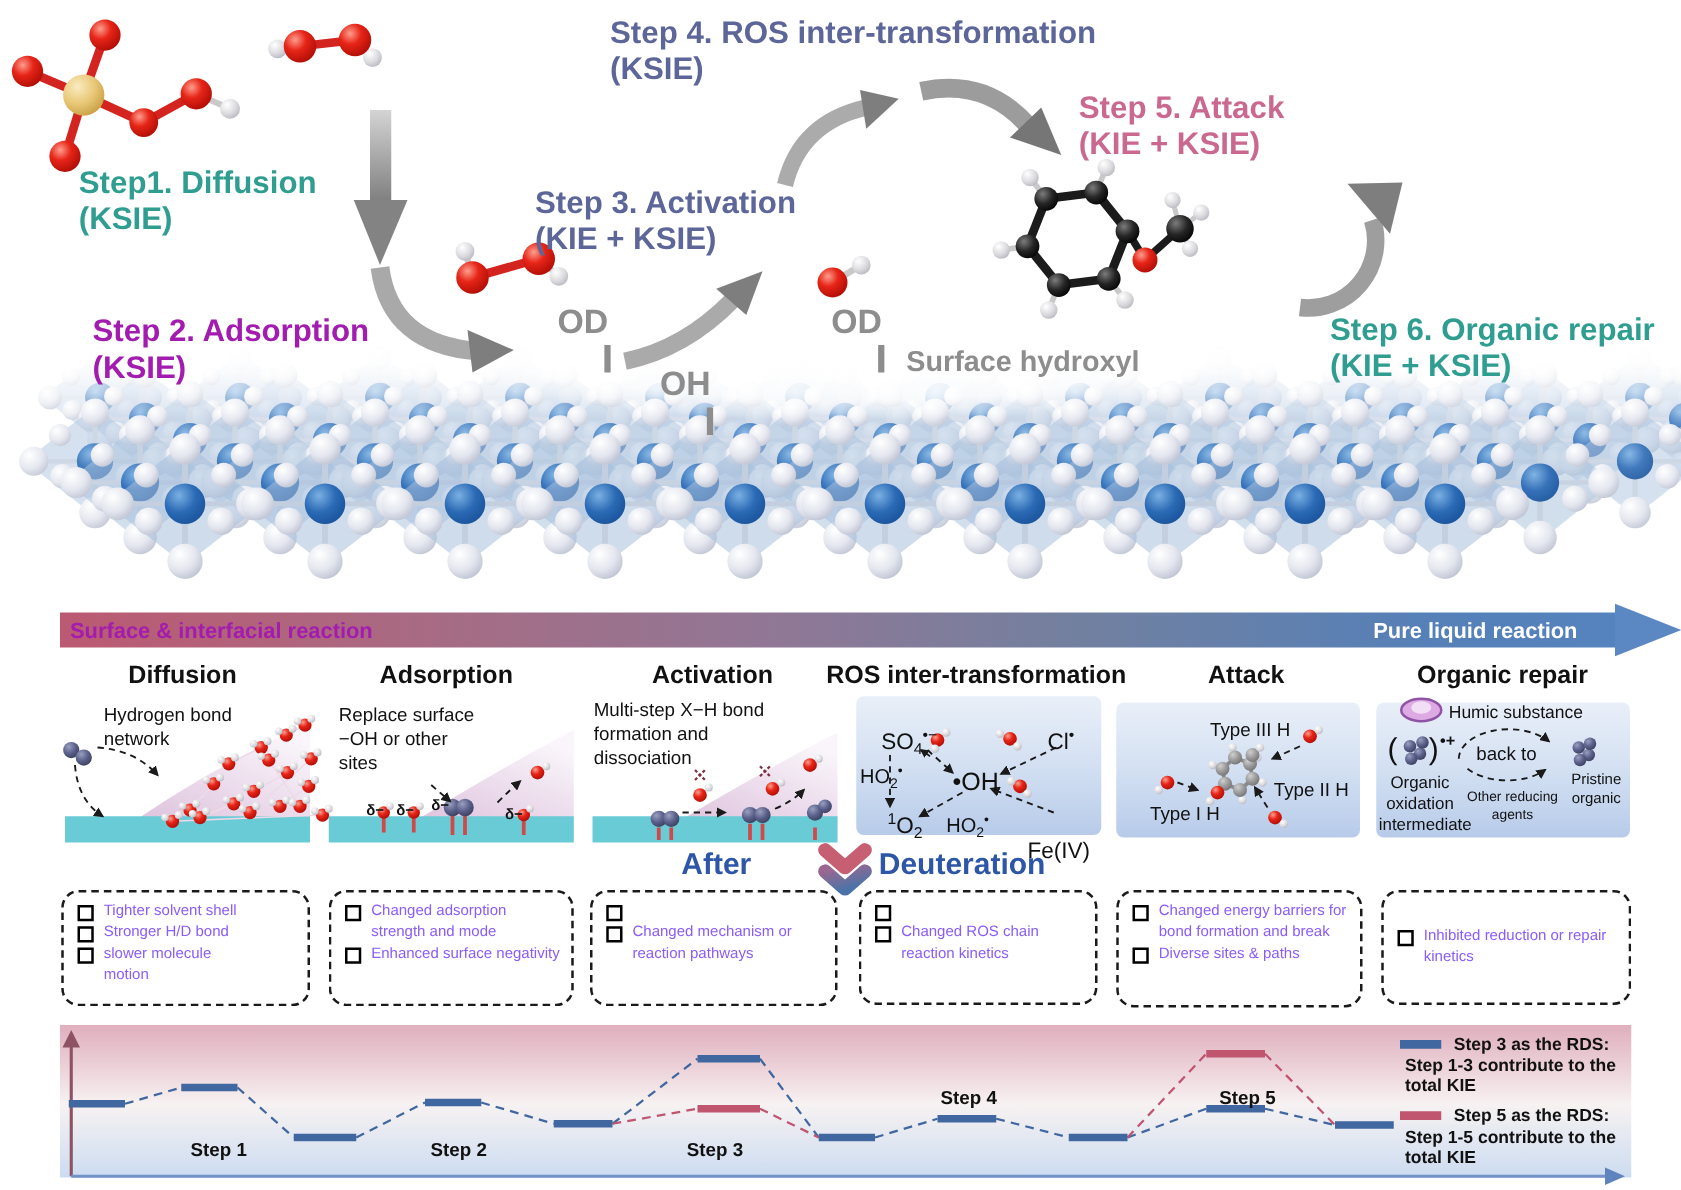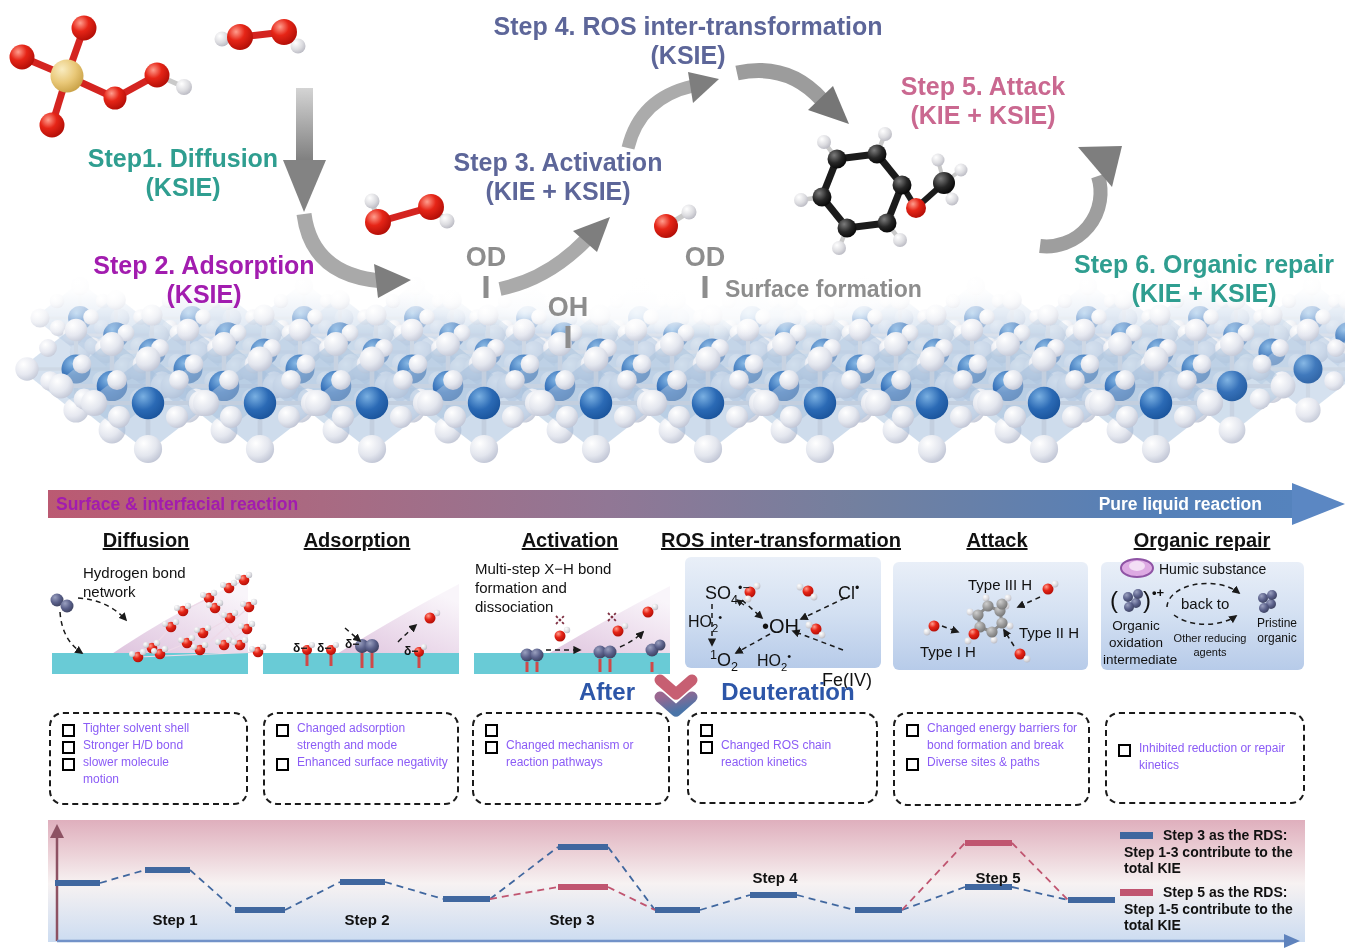--- a/index.html
+++ b/index.html
@@ -1,20 +1,20 @@
 <!DOCTYPE html>
 <html><head><meta charset="utf-8">
 <style>
 html,body{margin:0;padding:0;background:#fff;}
 #page{position:relative;width:1345px;height:952px;background:#fff;overflow:hidden;
  font-family:"Liberation Sans",sans-serif;}
-.t{position:absolute;font-weight:bold;text-align:center;line-height:1.16;}
+.t{position:absolute;font-weight:bold;line-height:1.16;}
 .teal{color:#2f9e90}.rose{color:#a21caf}.purp{color:#5d6699}.pink{color:#ca6890}
 .gray{color:#8d8d8d}
-.hdr{position:absolute;top:529px;font-weight:bold;font-size:20px;color:#111;text-align:center;text-decoration:underline;}
+.hdr{position:absolute;top:529px;font-weight:bold;font-size:20px;color:#111;text-align:center;}
 .lbl{position:absolute;color:#111;font-size:15px;line-height:1.25;}
 .nw{white-space:nowrap;}
 .box{position:absolute;border:2px dashed #1a1a1a;border-radius:14px;background:#fff;
  box-sizing:border-box;padding:6px 6px 2px 9px;}
 .ck{display:flex;font-size:12px;line-height:1.42;color:#8b5cf6;}
 .cb{flex:0 0 auto;width:9px;height:9px;border:2.6px solid #000;margin:4px 8px 0 2px;}
 sub,sup{font-size:70%;}
 </style></head><body>
 <div id="page">
 
@@ -1166,30 +1166,30 @@
       <circle cx="847" cy="228" r="9.5" fill="url(#bk)"></circle>
       <circle cx="822" cy="197" r="9.5" fill="url(#bk)"></circle>
       <circle cx="837" cy="159" r="9.5" fill="url(#bk)"></circle>
       <circle cx="877" cy="154" r="9.5" fill="url(#bk)"></circle>
       <circle cx="916" cy="208" r="10.0" fill="url(#rd)"></circle>
       <circle cx="944" cy="183" r="11.0" fill="url(#bk)"></circle>
       <line x1="486" y1="276" x2="486" y2="298" stroke="#8d8d8d" stroke-width="5"></line>
       <line x1="568" y1="326" x2="568" y2="348" stroke="#8d8d8d" stroke-width="5"></line>
       <line x1="705" y1="276" x2="705" y2="298" stroke="#8d8d8d" stroke-width="5"></line>
     </svg>
-<div class="t teal" style="left:63px;top:144px;width:240px;font-size:25px">Step1. Diffusion<br>(KSIE)</div>
+<div class="t teal" style="left:63px;top:132px;width:240px;font-size:25px">Step1. Diffusion<br>(KSIE)</div>
 <div class="t rose" style="left:74px;top:251px;width:260px;font-size:25px">Step 2. Adsorption<br>(KSIE)</div>
 <div class="t purp" style="left:428px;top:148px;width:260px;font-size:25px">Step 3. Activation<br>(KIE + KSIE)</div>
 <div class="t purp" style="left:488px;top:12px;width:400px;font-size:25px">Step 4. ROS inter-transformation<br>(KSIE)</div>
 <div class="t pink" style="left:863px;top:72px;width:240px;font-size:25px">Step 5. Attack<br>(KIE + KSIE)</div>
 <div class="t teal" style="left:1064px;top:250px;width:280px;font-size:25px">Step 6. Organic repair<br>(KIE + KSIE)</div>
 <div class="t gray" style="left:446px;top:242px;width:80px;font-size:27px">OD</div>
 <div class="t gray" style="left:528px;top:292px;width:80px;font-size:27px">OH</div>
 <div class="t gray" style="left:665px;top:242px;width:80px;font-size:27px">OD</div>
-<div class="t gray" style="left:725px;top:276px;width:230px;font-size:23px;text-align:left">Surface formation</div>
+<div class="t gray" style="left:725px;top:276px;width:230px;font-size:23px;text-align:left">Surface hydroxyl</div>
 <div style="position:absolute;left:48px;top:490px;width:1244px;height:28px;
 background:linear-gradient(90deg,#bb5a72 0%,#a96a82 22%,#917795 45%,#73809f 65%,#5580b8 88%,#5583bd 100%);"></div>
 <div style="position:absolute;left:1292px;top:483px;width:0;height:0;border-left:53px solid #5b87c3;border-top:21px solid transparent;border-bottom:21px solid transparent;"></div>
 <div class="t" style="left:56px;top:494px;width:400px;font-size:17.5px;color:#a21caf;text-align:left">Surface &amp; interfacial reaction</div>
 <div class="t" style="left:1022px;top:494px;width:240px;font-size:17.5px;color:#fff;text-align:right">Pure liquid reaction</div>
 
 <div class="hdr" style="left:56px;width:180px">Diffusion</div>
 <div class="hdr" style="left:267px;width:180px">Adsorption</div>
 <div class="hdr" style="left:480px;width:180px">Activation</div>
 <div class="hdr" style="left:631px;width:300px">ROS inter-transformation</div>
@@ -1390,20 +1390,21 @@
       <circle cx="1129" cy="607" r="5.0" fill="url(#sl)"></circle>
       <circle cx="1138" cy="594" r="5.0" fill="url(#sl)"></circle>
       <circle cx="1263" cy="598" r="5.0" fill="url(#sl)"></circle>
       <circle cx="1271" cy="604" r="5.0" fill="url(#sl)"></circle>
       <circle cx="1264" cy="608" r="5.0" fill="url(#sl)"></circle>
       <circle cx="1272" cy="595" r="5.0" fill="url(#sl)"></circle>
       <path d="M1167,607 A40,24 0 0 1 1239,593" fill="none" stroke="#1a1a1a" stroke-width="1.5" stroke-dasharray="5 4" marker-end="url(#ah)"></path>
       <path d="M1174,615 A40,24 0 0 0 1236,616" fill="none" stroke="#1a1a1a" stroke-width="1.5" stroke-dasharray="5 4" marker-end="url(#ah)"></path>
     </svg>
 <div class="lbl" style="left:83px;top:564px;width:130px">Hydrogen bond<br>network</div>
+<div class="lbl" style="left:271px;top:564px;width:130px">Replace surface<br>−OH or other<br>sites</div>
 <div class="lbl" style="left:475px;top:560px;width:160px">Multi-step X−H bond<br>formation and<br>dissociation</div>
 <div class="lbl" style="left:293px;top:641px;font-size:12px;font-weight:bold">δ−</div>
 <div class="lbl" style="left:317px;top:641px;font-size:12px;font-weight:bold">δ−</div>
 <div class="lbl" style="left:345px;top:637px;font-size:12px;font-weight:bold">δ−</div>
 <div class="lbl" style="left:404px;top:644px;font-size:12px;font-weight:bold">δ−</div>
 <div class="lbl nw" style="left:705px;top:581px;font-size:18px">SO<sub>4</sub><sup>•−</sup></div>
 <div class="lbl nw" style="left:838px;top:581px;font-size:18px">Cl<sup>•</sup></div>
 <div class="lbl nw" style="left:688px;top:610px;font-size:16px">HO<sub>2</sub><sup>•</sup></div>
 <div class="lbl nw" style="left:762px;top:614px;font-size:20px">•OH</div>
 <div class="lbl nw" style="left:710px;top:648px;font-size:18px"><sup>1</sup>O<sub>2</sub></div>

